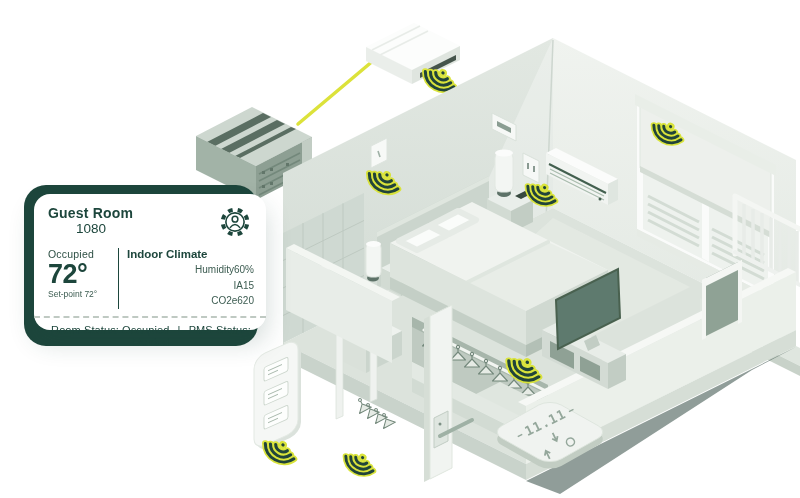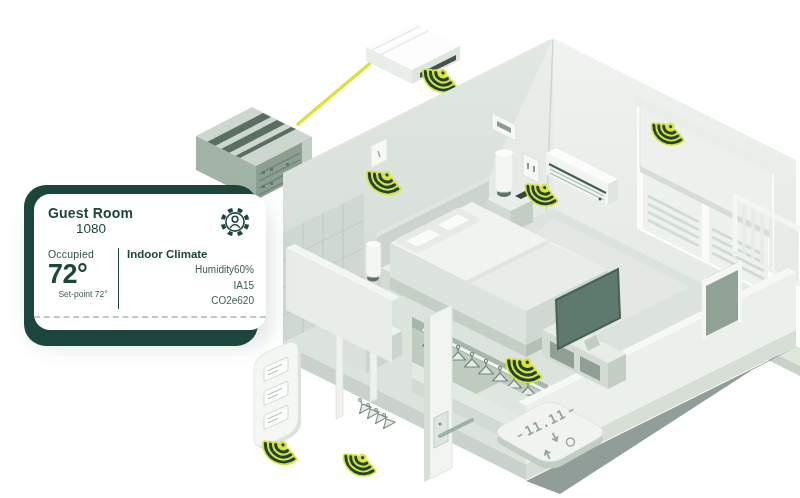--- a/index.html
+++ b/index.html
@@ -16,21 +16,21 @@
   .card-head{display:flex;justify-content:space-between;align-items:flex-start;}
   .card-title{font-size:14px;font-weight:700;letter-spacing:.2px;line-height:1.15;}
   .card-room{font-size:13.5px;font-weight:500;line-height:1.2;margin-left:28px;}
   .gear{width:38px;height:38px;margin-top:-2px;}
   .cols{display:flex;margin-top:7px;}
   .col{display:flex;flex-direction:column;}
   .col-occ{width:70px;}
   .col-unocc{width:76px;}
   .col-label{font-size:10.5px;color:#2e5045;letter-spacing:.2px;}
   .col-temp{font-size:27px;font-weight:700;line-height:1.04;letter-spacing:-.5px;}
-  .col-set{font-size:8.5px;color:#3c5c51;margin-top:1px;text-align:center;}
+  .col-set{font-size:8.5px;color:#3c5c51;margin-top:1px;}
   .col-climate{border-left:1.5px solid #1d463c;padding-left:8px;flex:1;}
   .climate-title{font-size:11.5px;font-weight:700;margin-bottom:2px;}
   .climate-row{display:flex;justify-content:flex-end;font-size:10px;color:#3c5c51;
                line-height:1.55;}
   .climate-val{font-weight:500;}
   .card-dash{margin:7px -12px 0 -14px;border-top:2px dashed #bfc9c2;}
   .card-footer{text-align:center;font-size:11px;font-weight:500;padding:6px 0 0 0;
                letter-spacing:.1px;}
   .card-footer .sep{padding:0 5px;color:#1d463c;}
 </style>
@@ -388,15 +388,22 @@
         <span class="climate-val">15</span>
       </div>
       <div class="climate-row">
         <span>CO2e</span>
         <span class="climate-val">620</span>
       </div>
     </div>
   </div>
 
   <div class="card-dash"></div>
+  <div class="card-footer">
+    <span>Room Status:</span>
+    <span>Occupied</span>
+    <span class="sep">|</span>
+    <span>PMS Status:</span>
+    <span>Rented</span>
+  </div>
 </div>
 
 </div>
 
 </body></html>

